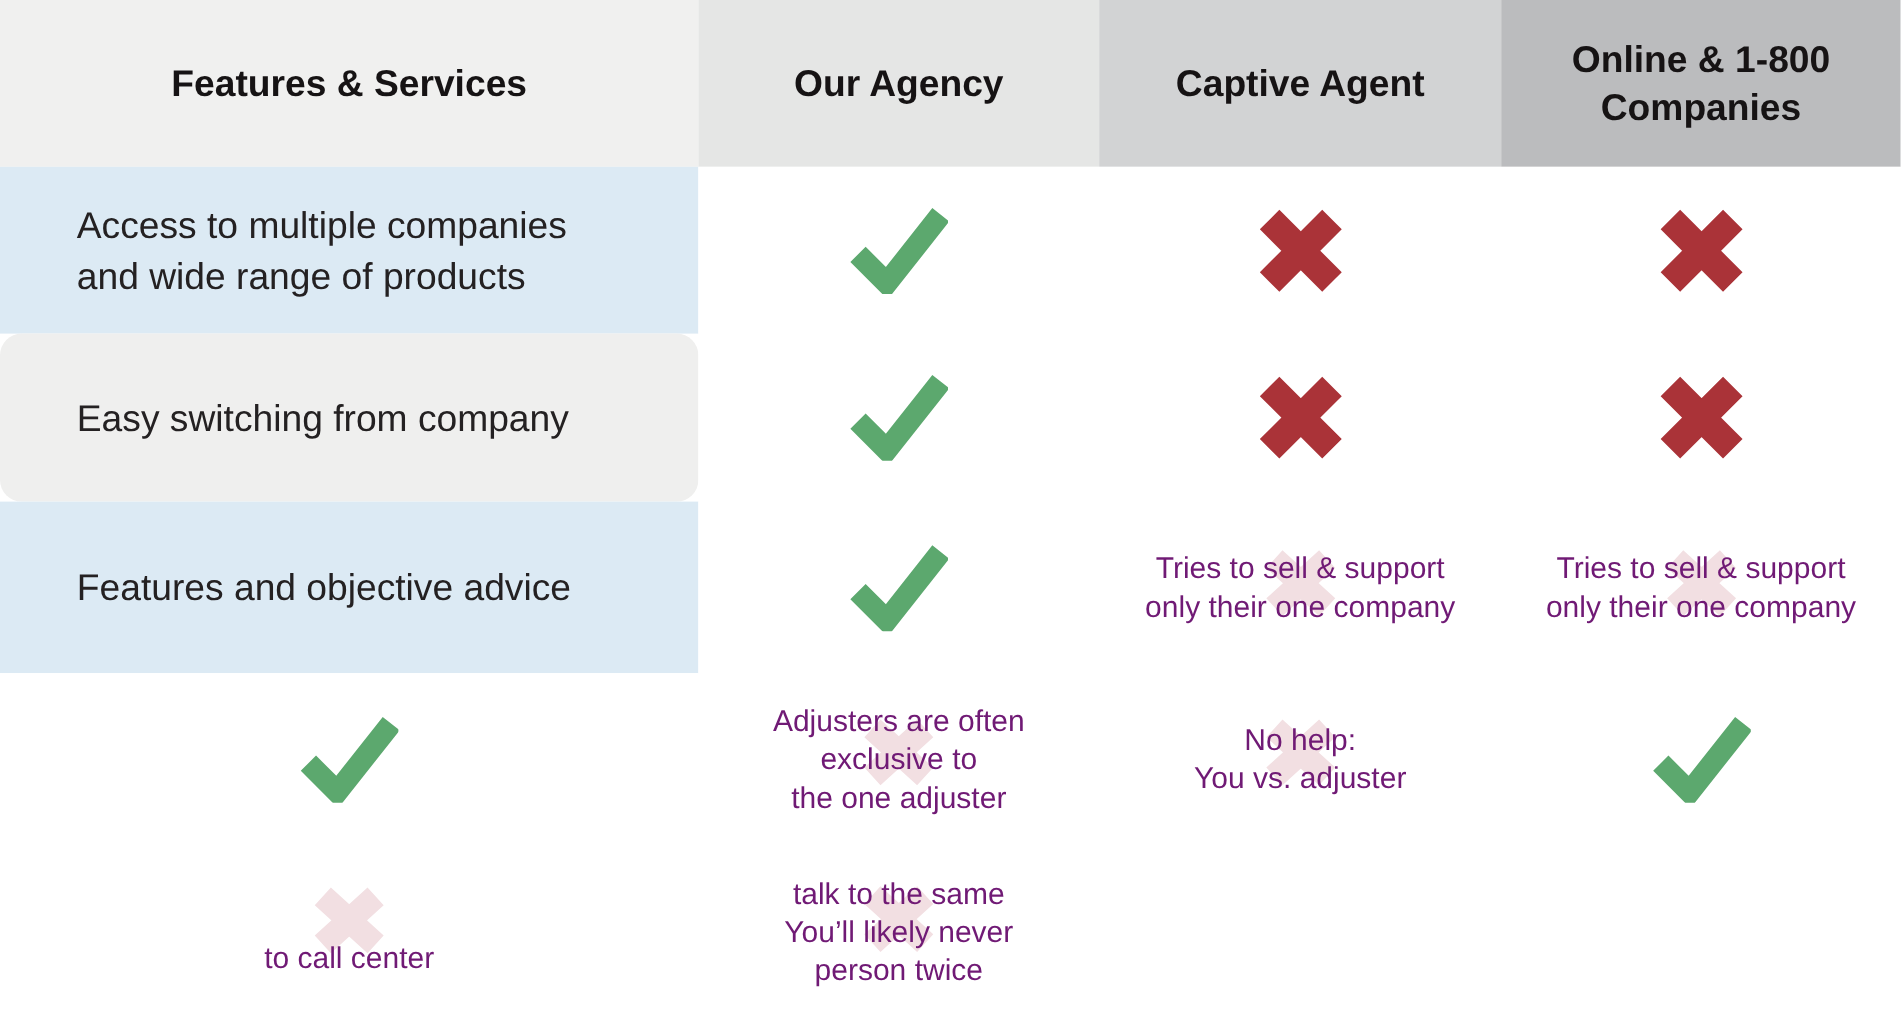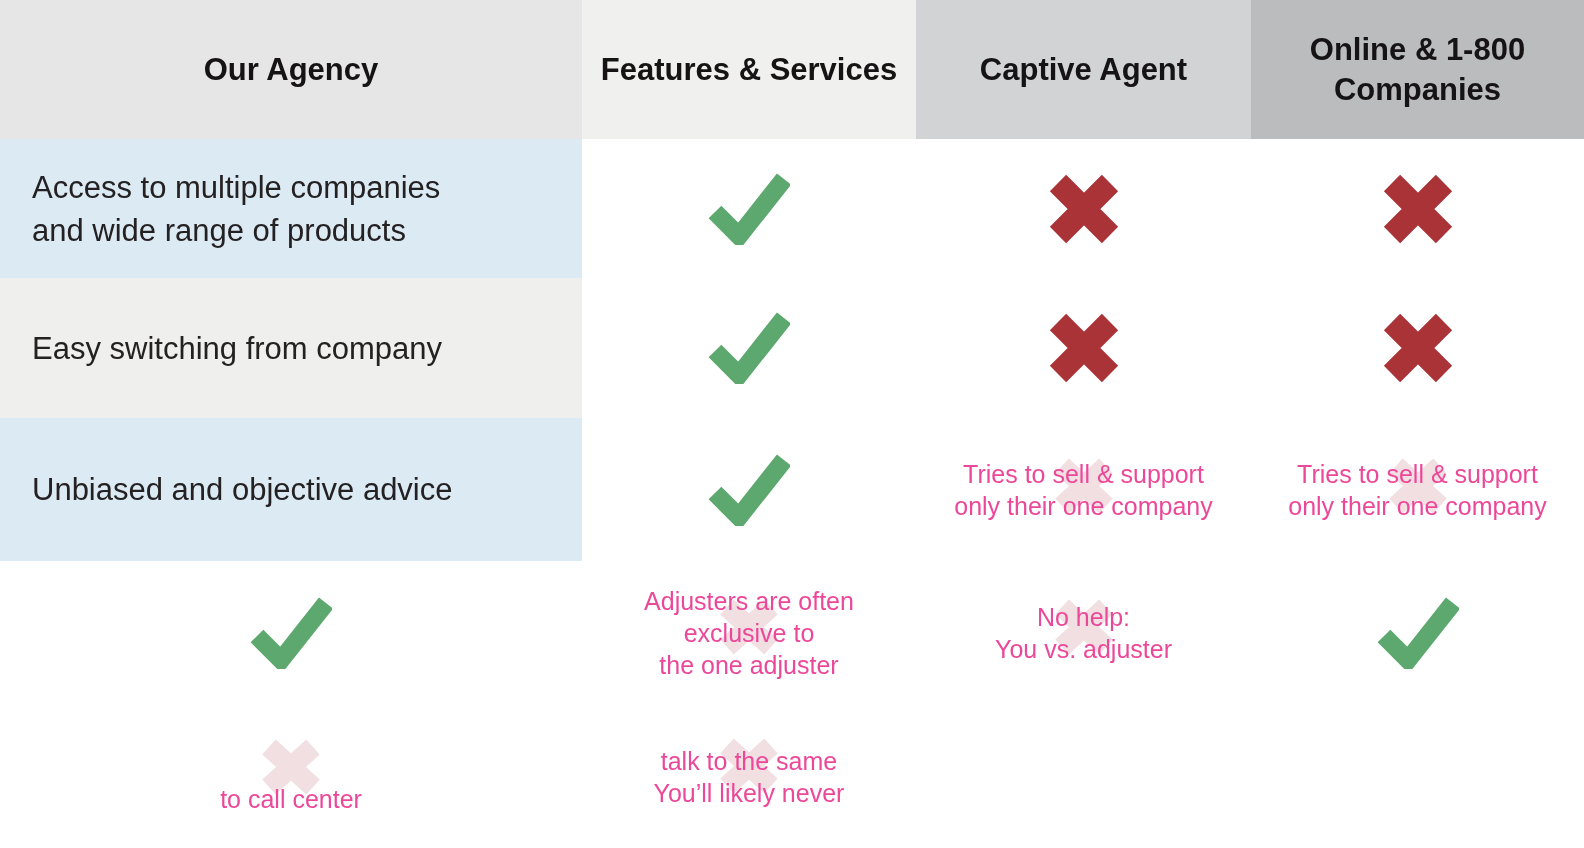--- a/index.html
+++ b/index.html
@@ -19,65 +19,65 @@
     text-align:center;
     font-size:31px; font-weight:700; color:#161314;
     line-height:40px;
   }
   .h1 { background:var(--c-h1,#F0F0EF); }
   .h2 { background:var(--c-h2,#E5E6E5); }
   .h3 { background:var(--c-h3,#D2D3D4);align-items:center; }
   .h4 { background:var(--c-h4,#BBBCBE); padding:0 34px; }
   .feat {
     display:flex; flex-direction:column; justify-content:center; align-items:flex-start;
-    padding-left:32px; padding-right:16px;
+    padding-left:64px; padding-right:16px;
   }
   .feat.blue { background:var(--c-blue,#DCEAF4); }
-  .feat.gray { background:var(--c-rowgray,#EFEFEE); }
+  .feat.gray { background:var(--c-rowgray,#EFEFEE);border-radius:18px; }
   .feat-line {
     display:block;
     font-size:31px; line-height:43px; color:#242122;
     white-space:nowrap;
   }
   .cell {
     background:#ffffff;
     display:flex; align-items:center; justify-content:center;
     position:relative;
   }
   .anno-text {
     position:relative; z-index:2;
     text-align:center;
   }
   .anno-line {
     display:block;
-    font-size:25px; line-height:32px; color:#ec4899;
+    font-size:25px; line-height:32px; color:#701a75;
     white-space:nowrap;
   }
   .faded-x {
     position:absolute; z-index:1;
     left:50%; top:50%;
     transform:translate(-50%,-50%) translateY(var(--xoff,-4px));
   }
   .stack {
     display:flex; flex-direction:column; align-items:center; justify-content:center;
     padding-bottom:0;
   }
   .stack .anno-text { margin-top:-12px; }
   svg { display:block; }
 </style>
 </head>
 <body>
 
 <div class="table">
 
+  <div class="hcell h1">
+    <span>Features &amp; Services</span>
+  </div>
   <div class="hcell h2">
     <span>Our Agency</span>
-  </div>
-  <div class="hcell h1">
-    <span>Features &amp; Services</span>
   </div>
   <div class="hcell h3">
     <span>Captive Agent</span>
   </div>
   <div class="hcell h4">
     <span>Online &amp; 1-800 Companies</span>
   </div>
 
   <div class="feat blue">
     <span class="feat-line">Access to multiple companies</span>
@@ -112,21 +112,21 @@
         <path d="M11 13 L63 65 M63 13 L11 65" fill="none" style="stroke:var(--c-red,#AA3338)" stroke-width="23"></path>
       </svg>
   </div>
   <div class="cell">
     <svg width="74" height="78" viewBox="0 0 74 78">
         <path d="M11 13 L63 65 M63 13 L11 65" fill="none" style="stroke:var(--c-red,#AA3338)" stroke-width="23"></path>
       </svg>
   </div>
 
   <div class="feat blue">
-    <span class="feat-line">Unbiased and objective advice</span>
+    <span class="feat-line">Features and objective advice</span>
   </div>
   <div class="cell">
     <svg width="82" height="72" viewBox="0 0 82 72">
         <path d="M7 39 L31 63 L76 6" fill="none" style="stroke:var(--c-green,#5CA86E)" stroke-width="18"></path>
       </svg>
   </div>
   <div class="cell">
     <svg class="faded-x" width="62" height="56" viewBox="0 0 62 56">
         <path d="M9 8 L53 48 M53 8 L9 48" fill="none" style="stroke:var(--c-pink,#F2DFE2)" stroke-width="20"></path>
       </svg>
@@ -183,16 +183,17 @@
       <span class="anno-line">to call center</span>
     </div>
   </div>
   <div class="cell">
     <svg class="faded-x" style="--xoff:-11px" width="62" height="56" viewBox="0 0 62 56">
         <path d="M9 8 L53 48 M53 8 L9 48" fill="none" style="stroke:var(--c-pink,#F2DFE2)" stroke-width="20"></path>
       </svg>
     <div class="anno-text">
       <span class="anno-line">talk to the same</span>
       <span class="anno-line">You’ll likely never</span>
+      <span class="anno-line">person twice</span>
     </div>
   </div>
 
 </div>
 
 </body></html>

